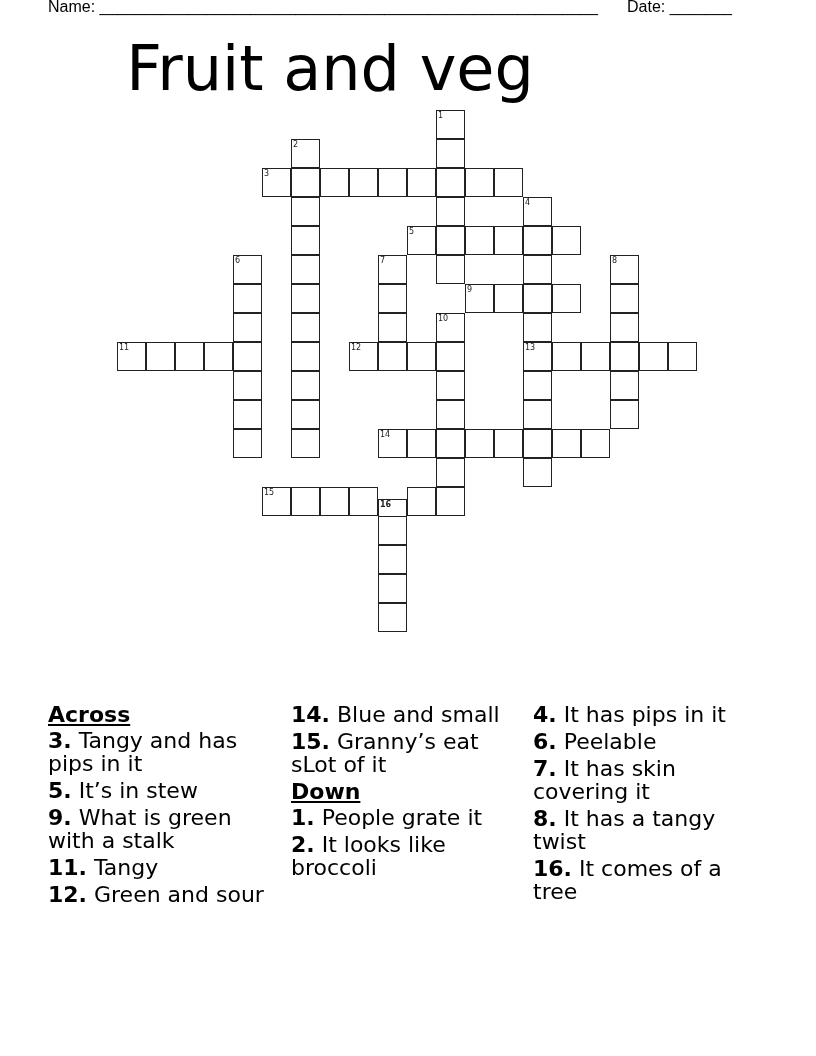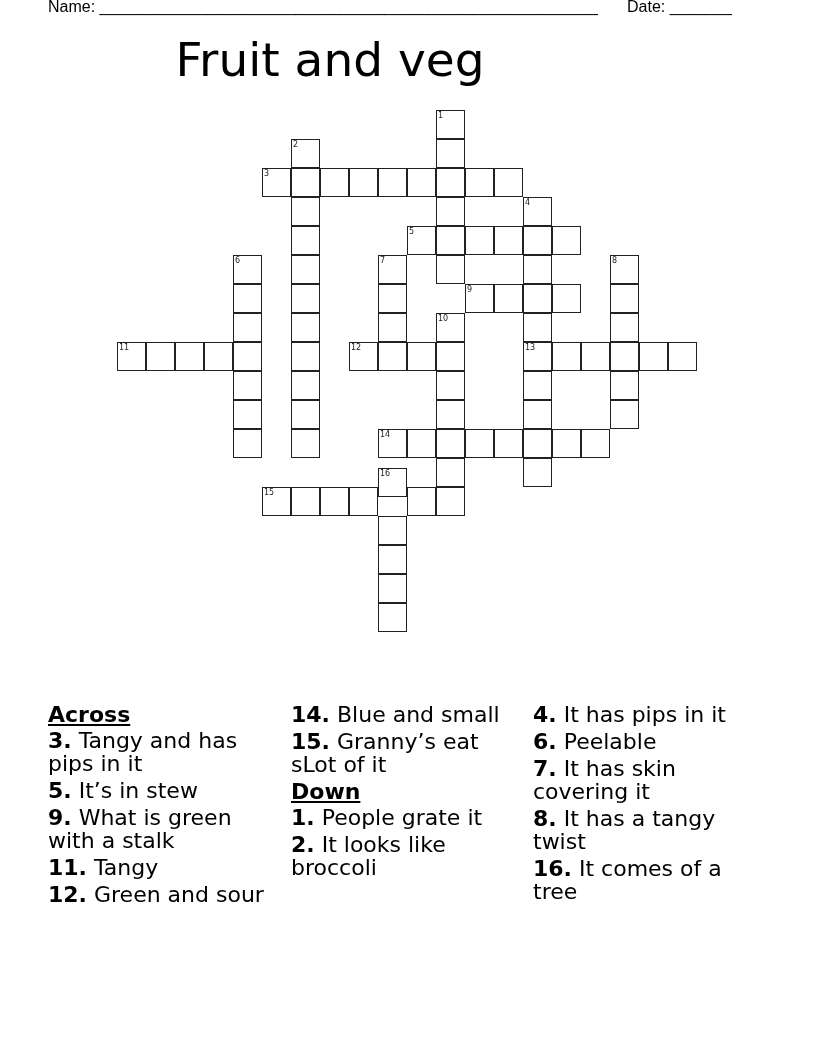--- a/index.html
+++ b/index.html
@@ -4,21 +4,21 @@
   <style>
     html, body { margin: 0; padding: 0; background: #ffffff; }
     body { width: 816px; height: 1056px; position: relative; overflow: hidden; color: #000; }
     .header-line {
       position: absolute; top: -2px; left: 48px; width: 700px;
       font-family: "Liberation Sans", sans-serif; font-size: 16px; white-space: nowrap;
     }
     .header-line .date { position: absolute; left: 579px; top: 0; }
     .title {
       position: absolute; top: 32px; left: 0; width: 660px; text-align: center;
-      font-family: "DejaVu Sans", sans-serif; font-size: 47px; letter-spacing: 0px;
+      font-family: "DejaVu Sans", sans-serif; font-size: 62px; letter-spacing: 0px;
     }
     #grid { position: absolute; left: 0; top: 0; width: 816px; height: 660px; }
     .cell {
       position: absolute; width: 29px; height: 29px; box-sizing: border-box;
       border: 1.5px solid #222; background: #fff;
     }
     .cell .num {
       position: absolute; left: 1px; top: 0px; font-family: "DejaVu Sans", sans-serif;
       font-size: 8px; line-height: 9px; color: #222;
     }
@@ -152,21 +152,21 @@
     <div class="cell" style="left: 465px; top: 429px;"></div>
     <div class="cell" style="left: 494px; top: 429px;"></div>
     <div class="cell" style="left: 552px; top: 429px;"></div>
     <div class="cell" style="left: 581px; top: 429px;"></div>
     <div class="cell" style="left: 262px; top: 487px;">
       <span class="num">15</span>
     </div>
     <div class="cell" style="left: 291px; top: 487px;"></div>
     <div class="cell" style="left: 320px; top: 487px;"></div>
     <div class="cell" style="left: 349px; top: 487px;"></div>
-    <div class="cell" style="left: 378px; top: 468px;">
+    <div class="cell" style="left: 378px; top: 499px; font-weight: bold;">
       <span class="num">16</span>
     </div>
     <div class="cell" style="left: 407px; top: 487px;"></div>
     <div class="cell" style="left: 378px; top: 516px;"></div>
     <div class="cell" style="left: 378px; top: 545px;"></div>
     <div class="cell" style="left: 378px; top: 574px;"></div>
     <div class="cell" style="left: 378px; top: 603px;"></div>
   </div>
 
 <div class="clues" id="col1">

